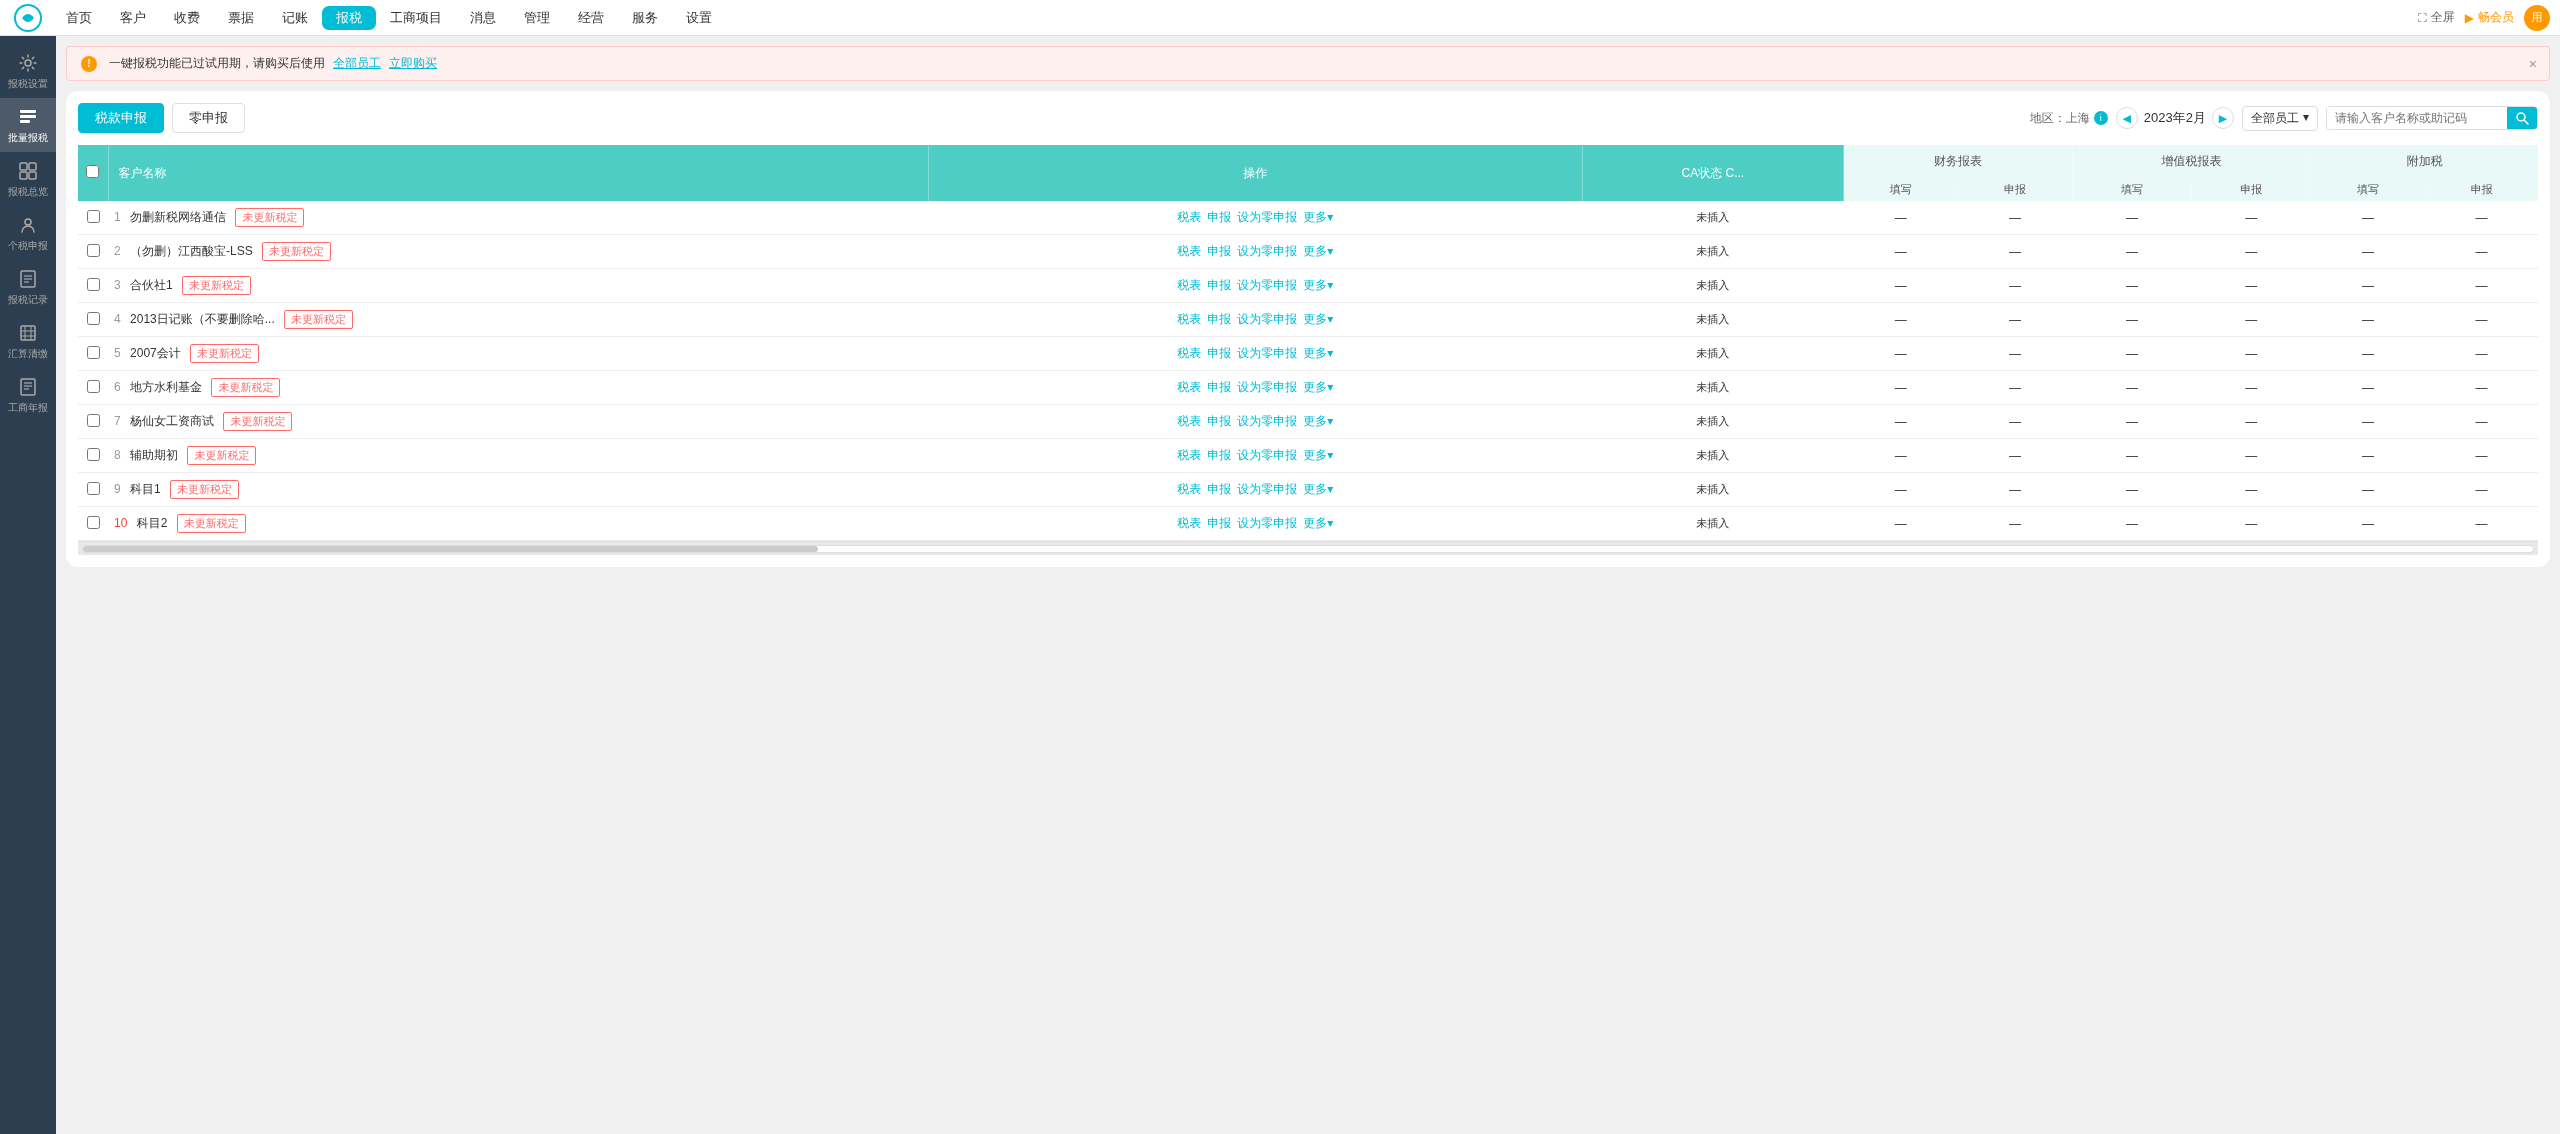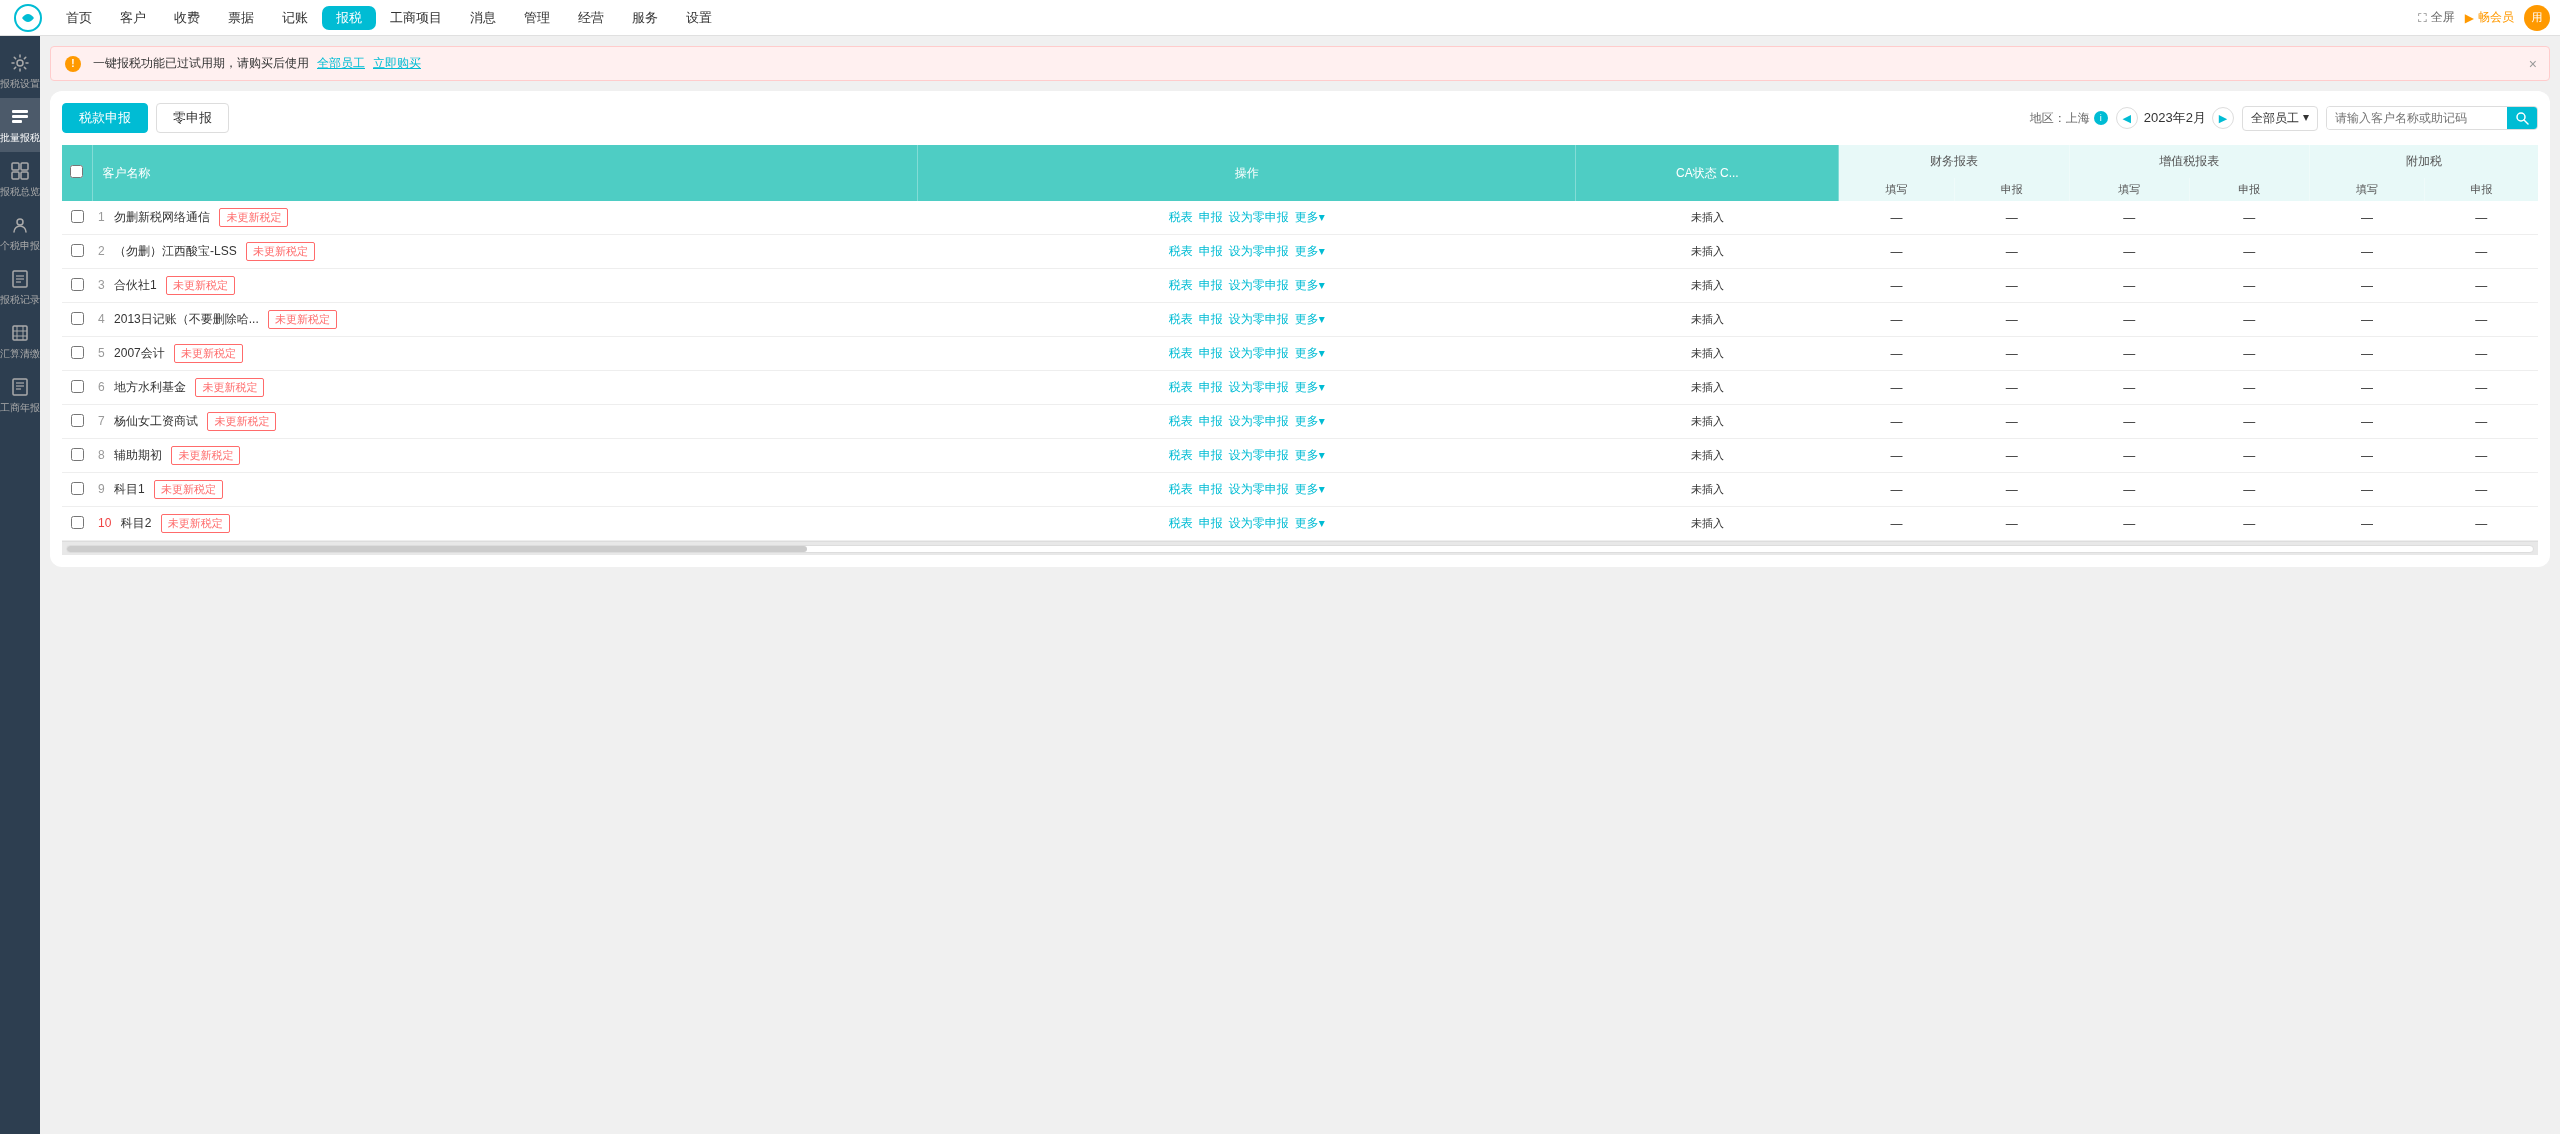--- a/index.html
+++ b/index.html
@@ -14,21 +14,21 @@
     .nav-item.active { background: #00bcd4; color: #fff; border-radius: 7px; }
     .top-nav-right { display: flex; align-items: center; gap: 10px; font-size: 12px; color: #666; }
     .top-nav-right .fullscreen-btn { display: flex; align-items: center; gap: 4px; cursor: pointer; }
     .top-nav-right .member-btn { display: flex; align-items: center; gap: 4px; cursor: pointer; color: #ff9900; }
     .avatar-circle { width: 26px; height: 26px; border-radius: 50%; background: #ff9900; display: flex; align-items: center; justify-content: center; color: #fff; font-size: 11px; }
 
     
     .main-layout { display: flex; flex: 1; overflow: hidden; }
 
     
-    .sidebar { width: 40px; background: #2d3e50; display: flex; flex-direction: column; align-items: center; padding-top: 8px; flex-shrink: 0; }
+    .sidebar { width: 56px; background: #2d3e50; display: flex; flex-direction: column; align-items: center; padding-top: 8px; flex-shrink: 0; }
     .sidebar-item { width: 56px; display: flex; flex-direction: column; align-items: center; justify-content: center; padding: 8px 4px; cursor: pointer; color: #aaa; font-size: 10px; gap: 4px; }
     .sidebar-item.active { color: #fff; }
     .sidebar-item .s-icon { width: 22px; height: 22px; display: flex; align-items: center; justify-content: center; }
     .sidebar-item .s-label { text-align: center; line-height: 1.2; }
 
     
     .content-area { flex: 1; overflow: auto; padding: 10px; background: #f0f0f0; }
 
     
     .banner { background: #fff0f0; border: 1px solid #ffcccc; border-radius: 4px; padding: 8px 14px; display: flex; align-items: center; gap: 8px; margin-bottom: 10px; position: relative; font-size: 12px; color: #333; }

